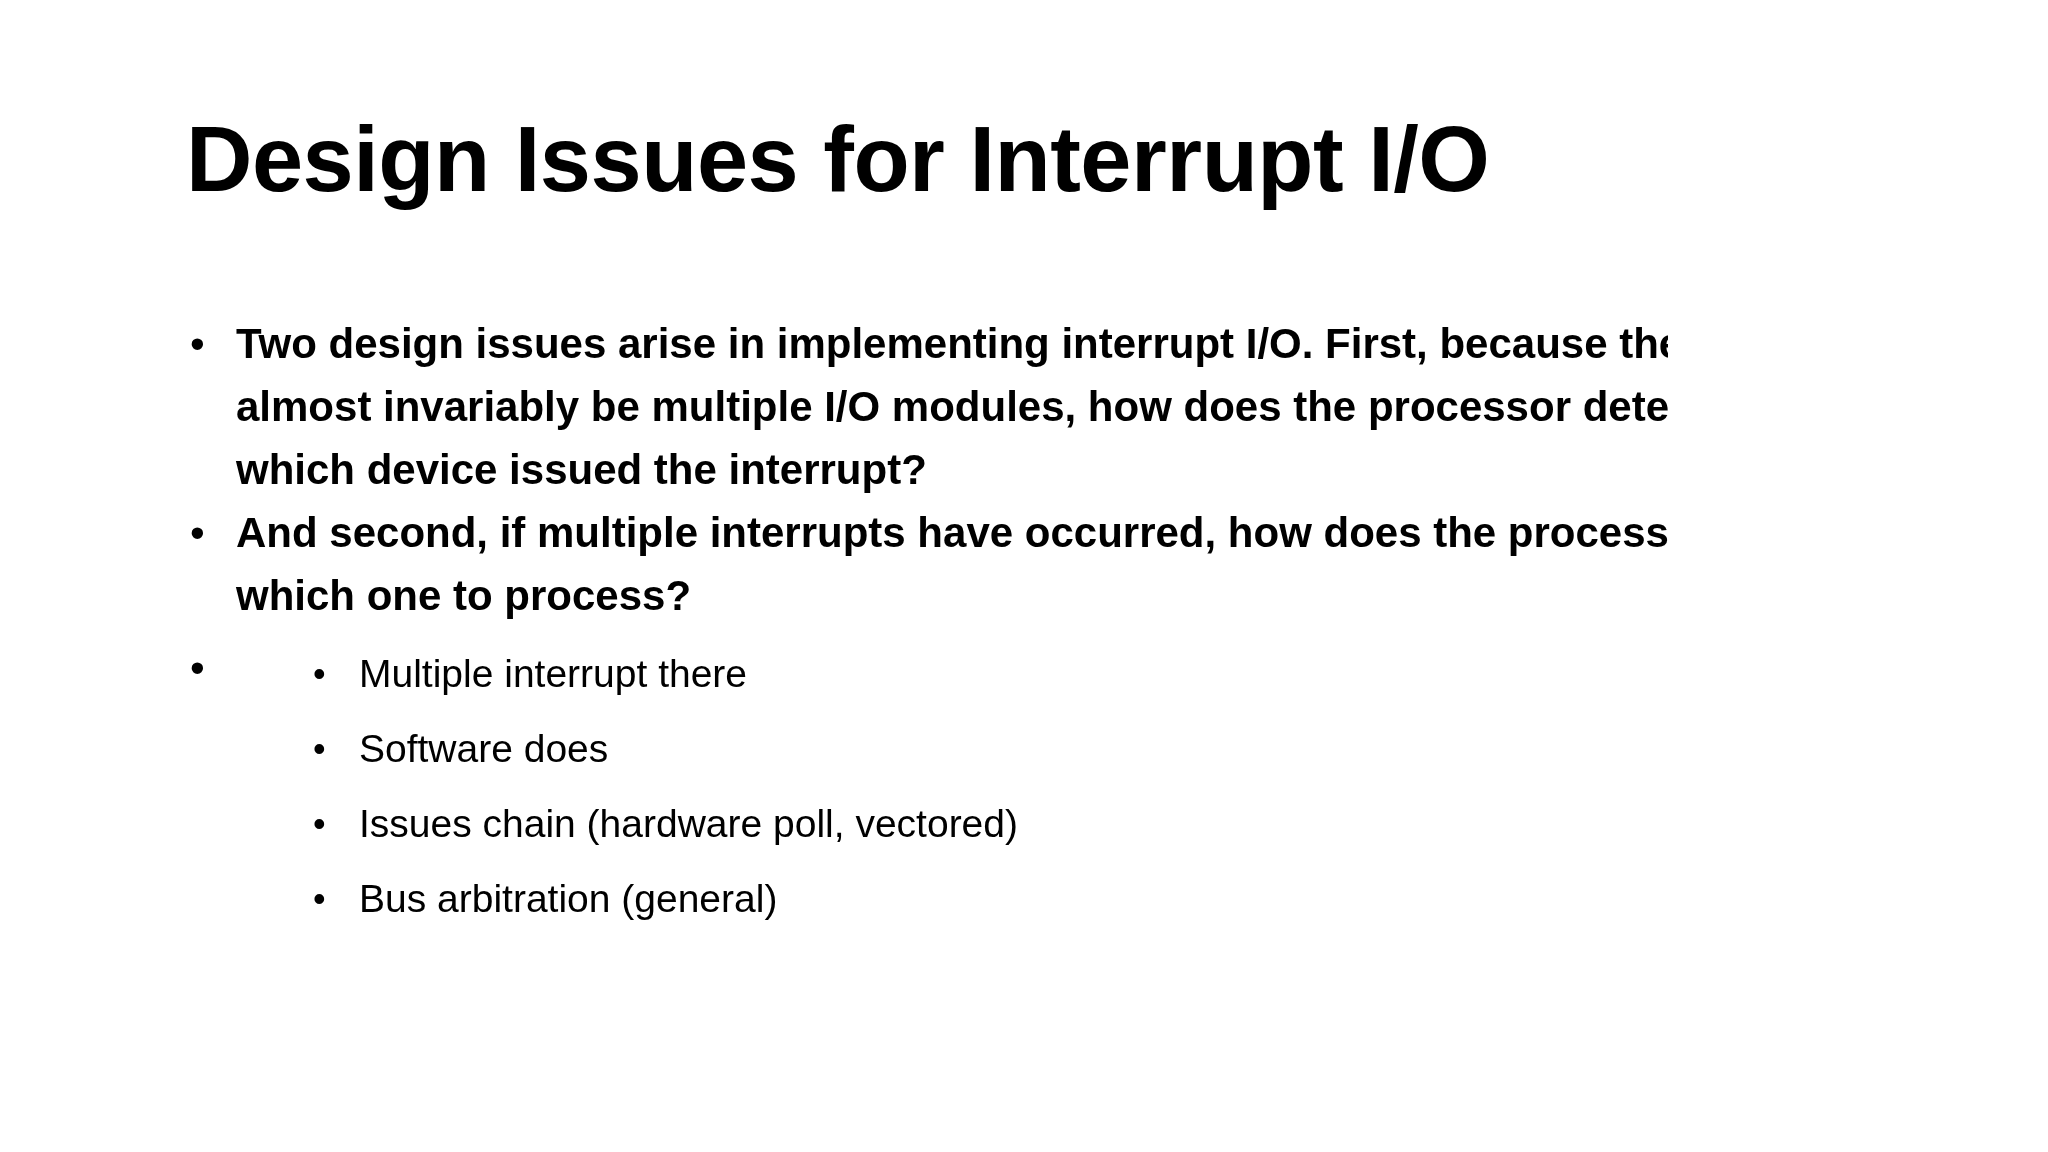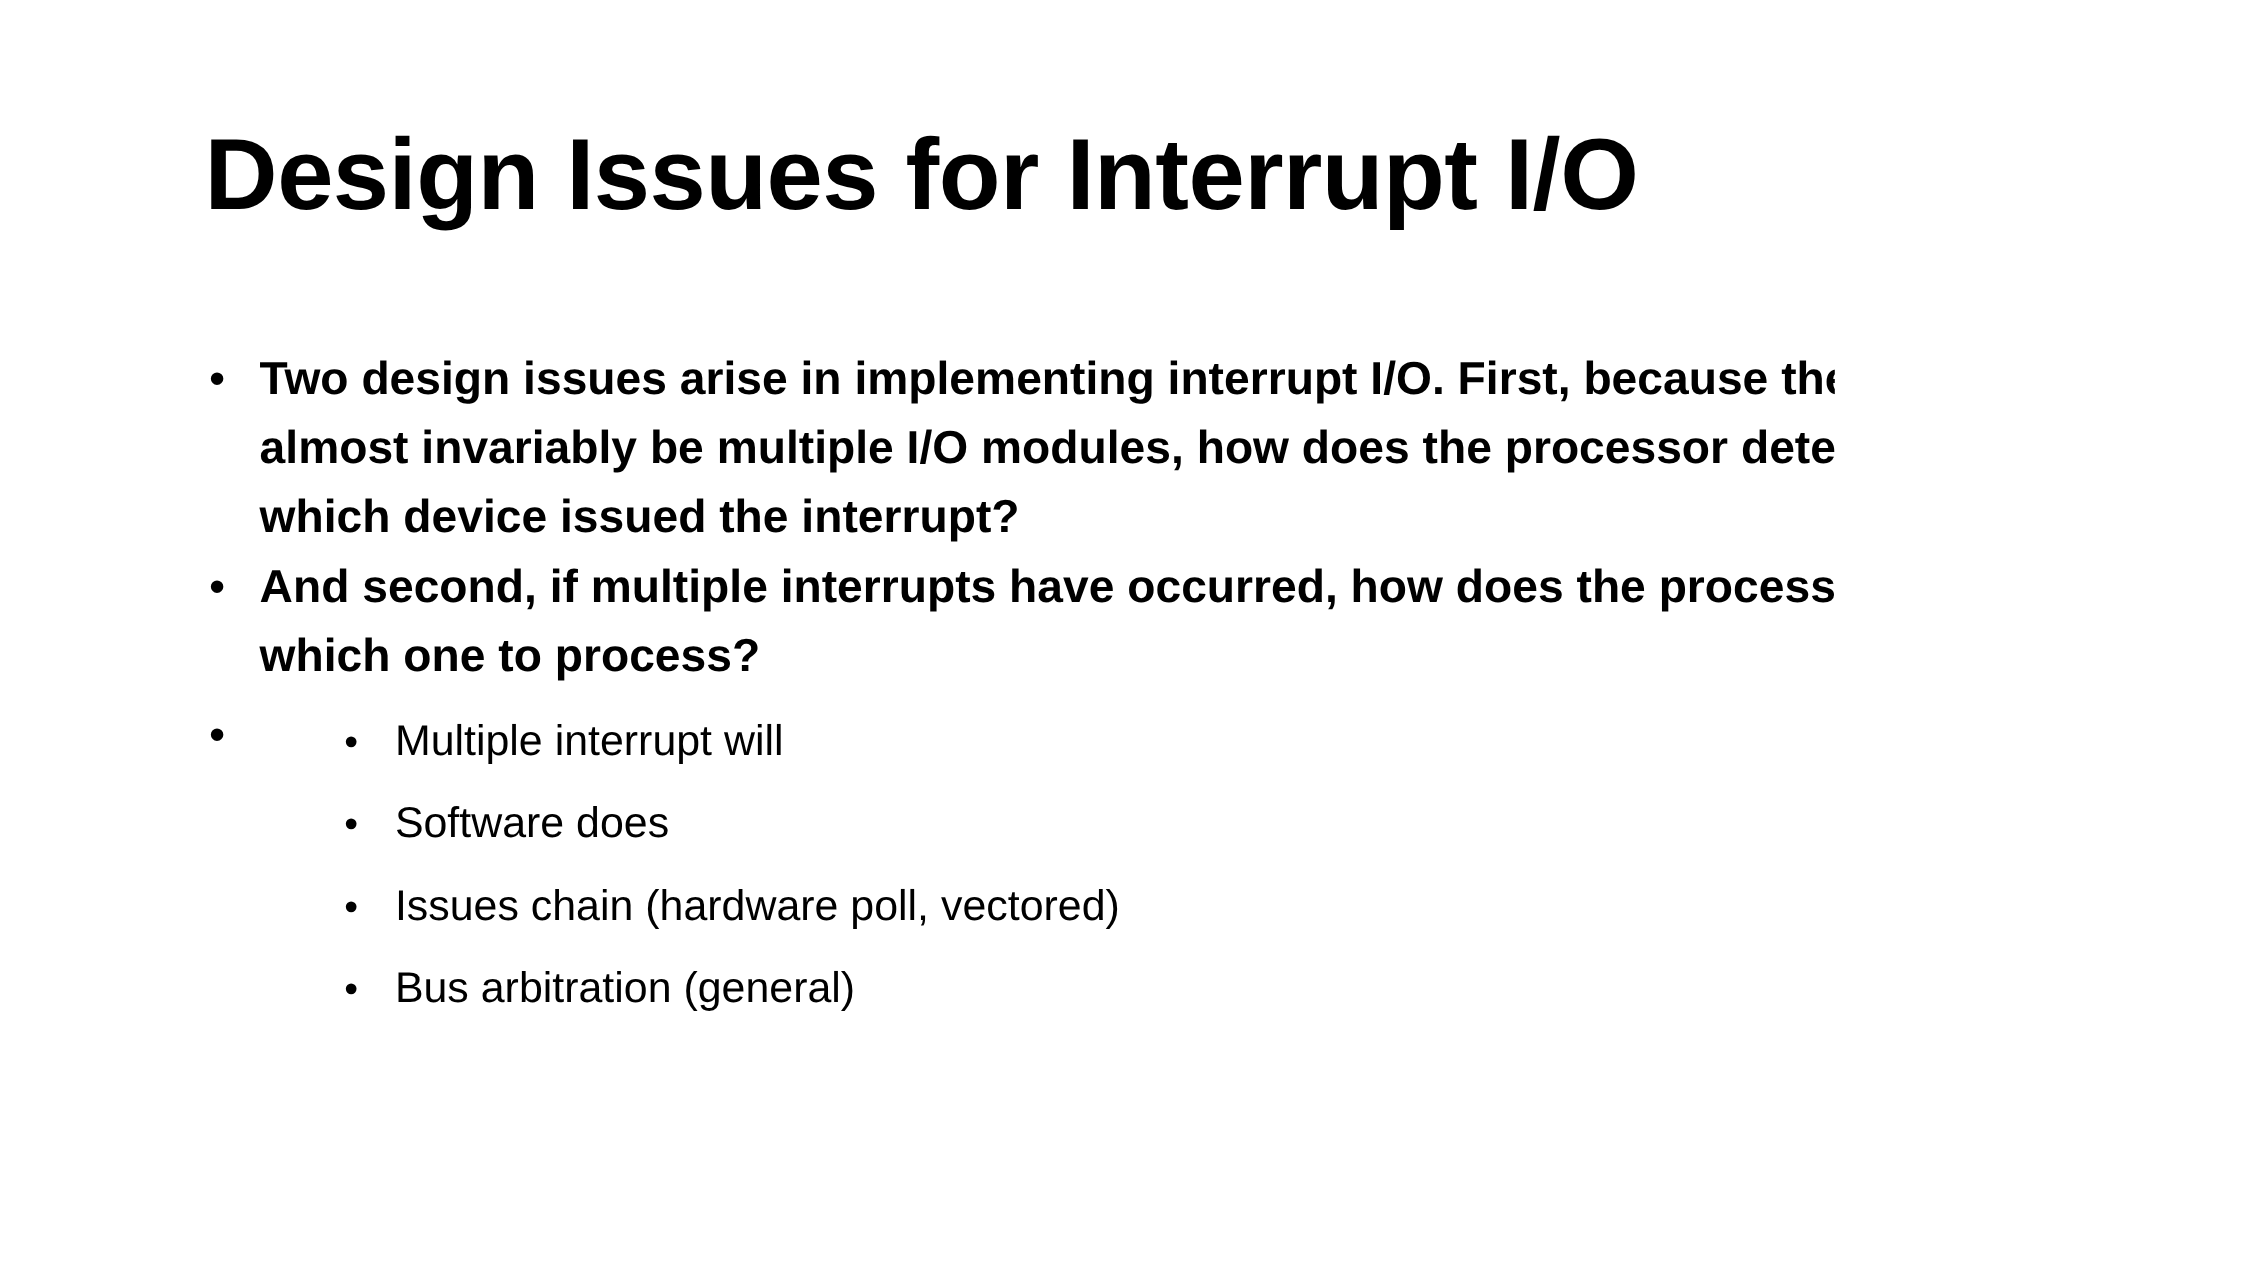--- a/index.html
+++ b/index.html
@@ -123,21 +123,21 @@
         <span class="marker">•</span>
         <span class="text">And second, if multiple interrupts have occurred, how does the processor decide which one to process?</span>
       </li>
 
       <li class="bullet-l1">
         <span class="marker">•</span>
 
         <ul class="level2">
           <li class="bullet-l2">
             <span class="marker">•</span>
-            <span class="text">Multiple interrupt will</span>
+            <span class="text">Multiple interrupt there</span>
           </li>
           <li class="bullet-l2">
             <span class="marker">•</span>
             <span class="text">Software does</span>
           </li>
           <li class="bullet-l2">
             <span class="marker">•</span>
             <span class="text">Issues chain (hardware poll, vectored)</span>
           </li>
           <li class="bullet-l2">

